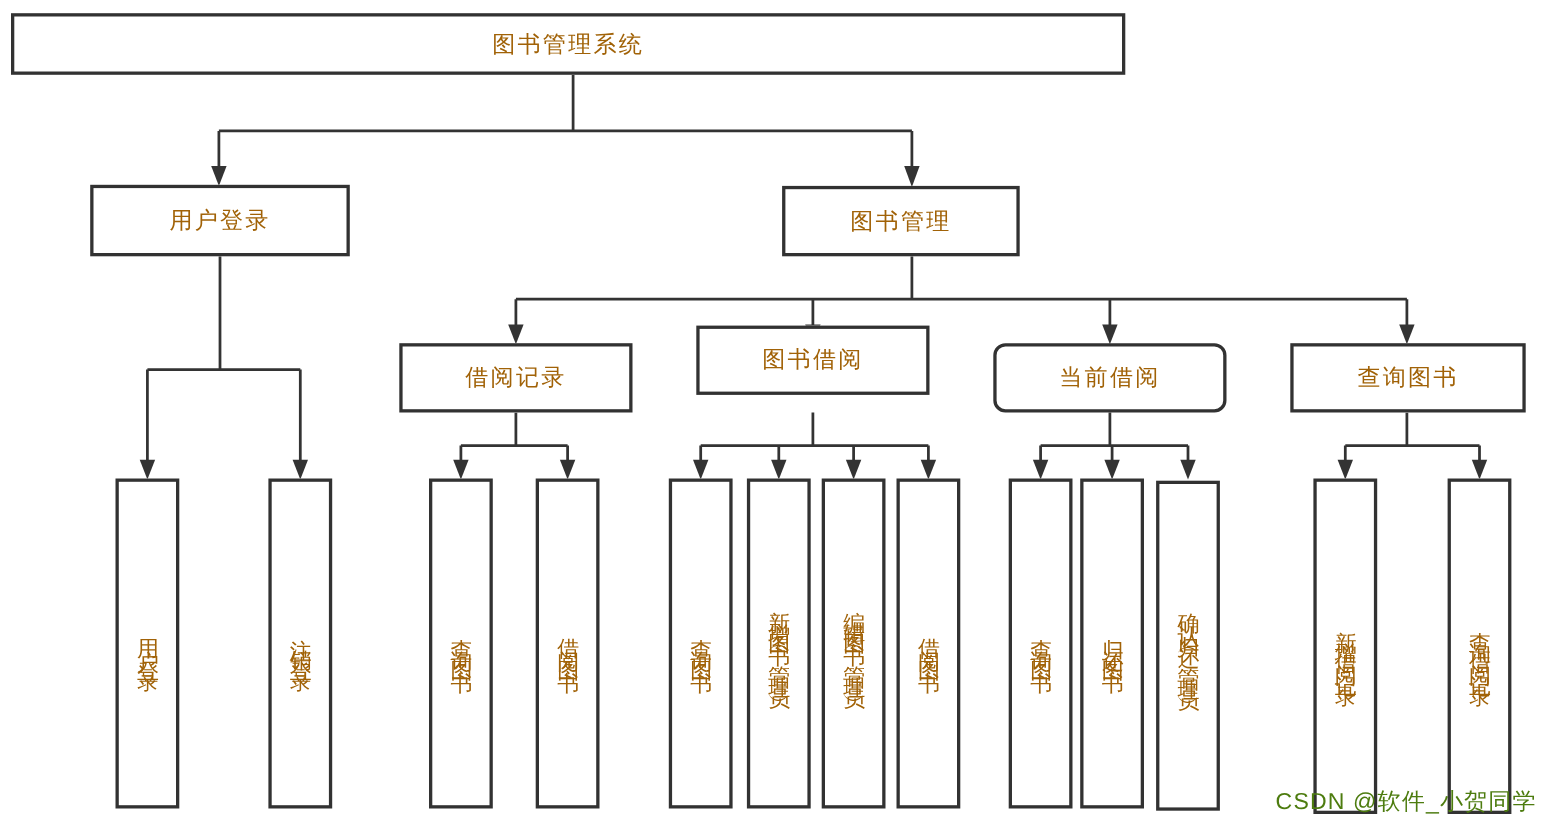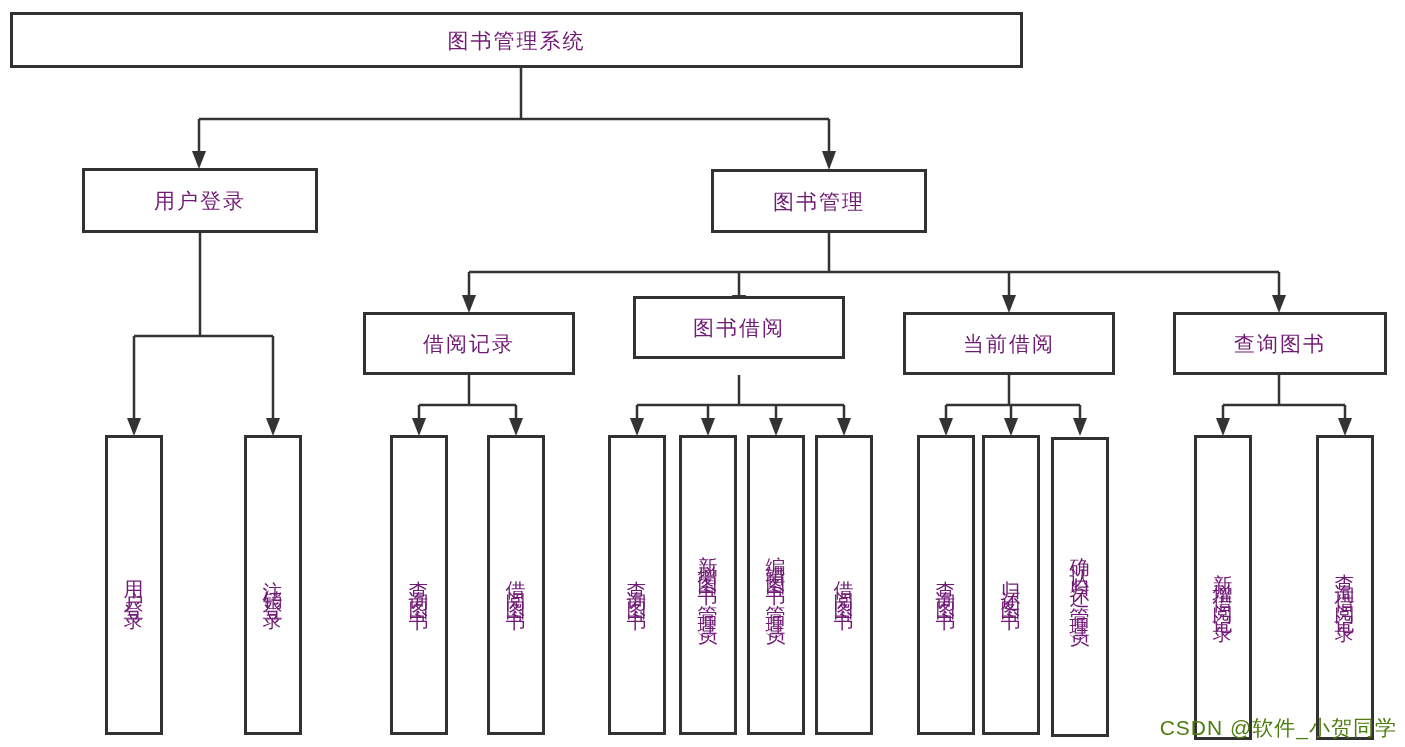--- a/index.html
+++ b/index.html
@@ -19,21 +19,21 @@
     position: absolute;
     left: 0;
     top: 0;
     z-index: 0;
   }
   .node {
     position: absolute;
     box-sizing: border-box;
     border: 3px solid #323232;
     background: #ffffff;
-    color: #701a75;
+    color: #a16207;
     display: flex;
     align-items: center;
     justify-content: center;
     z-index: 1;
     text-align: center;
   }
   .node-h {
     font-size: 21px;
     letter-spacing: 2px;
     line-height: 1;
@@ -112,21 +112,21 @@
   <div class="node node-h" style="left:711px; top:169px; width:216px; height:64px;">
     <span>图书管理</span>
   </div>
 
   <div class="node node-h" style="left:363px; top:312px; width:212px; height:63px;">
     <span>借阅记录</span>
   </div>
   <div class="node node-h" style="left:633px; top:296px; width:212px; height:63px;">
     <span>图书借阅</span>
   </div>
-  <div class="node node-h" style="left:903px; top:312px; width:212px; height:63px;">
+  <div class="node node-h" style="left:903px; top:312px; width:212px; height:63px;border-radius:11px;">
     <span>当前借阅</span>
   </div>
   <div class="node node-h" style="left:1173px; top:312px; width:214px; height:63px;">
     <span>查询图书</span>
   </div>
 
   <div class="node node-v" style="left:105px; top:435px; width:58px; height:300px;">
     <span class="vtext">用户登录</span>
   </div>
   <div class="node node-v" style="left:244px; top:435px; width:58px; height:300px;">

